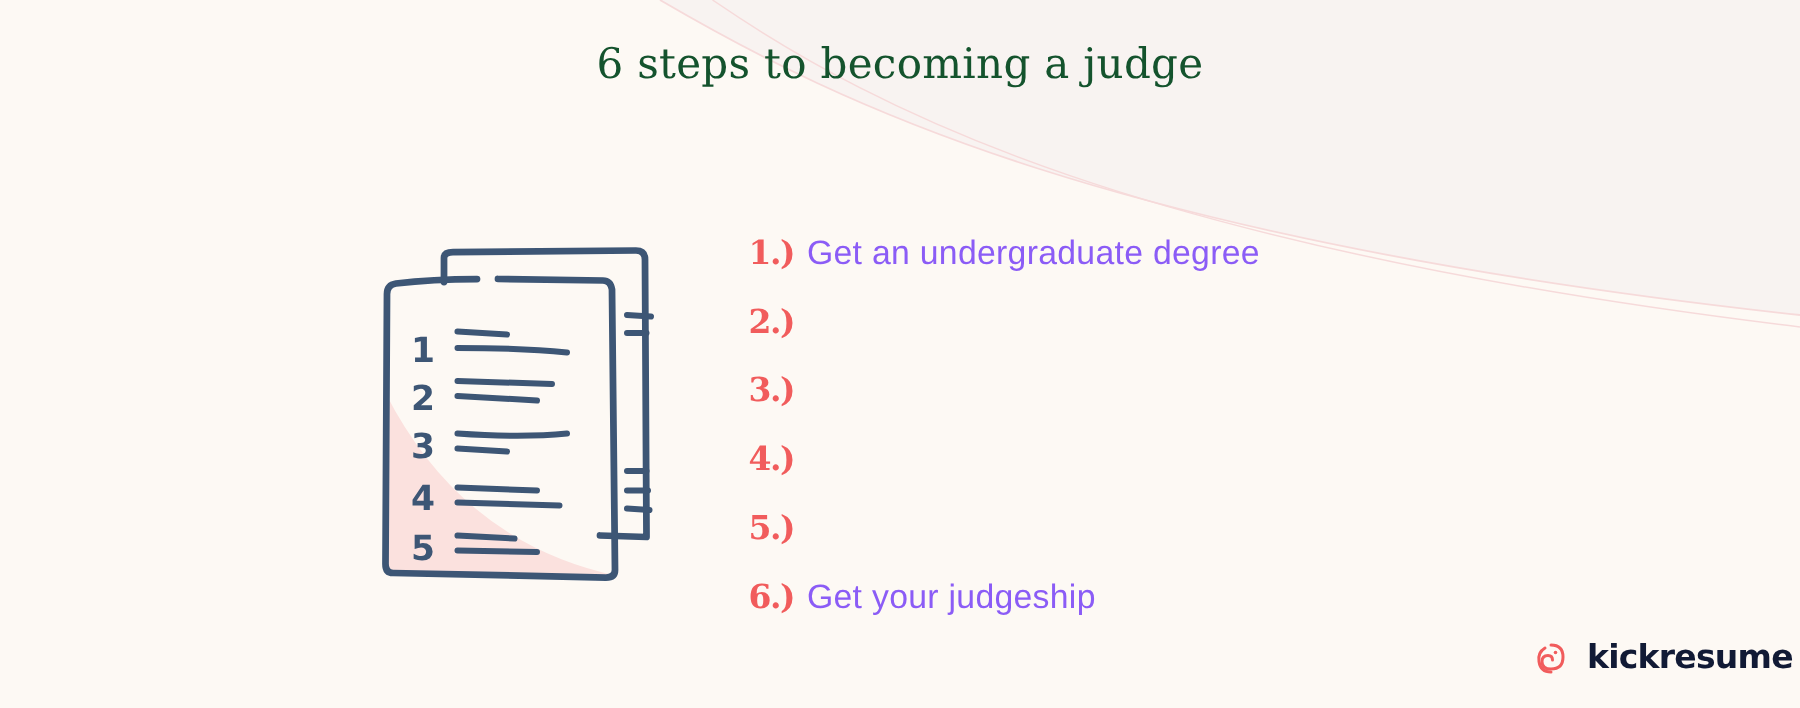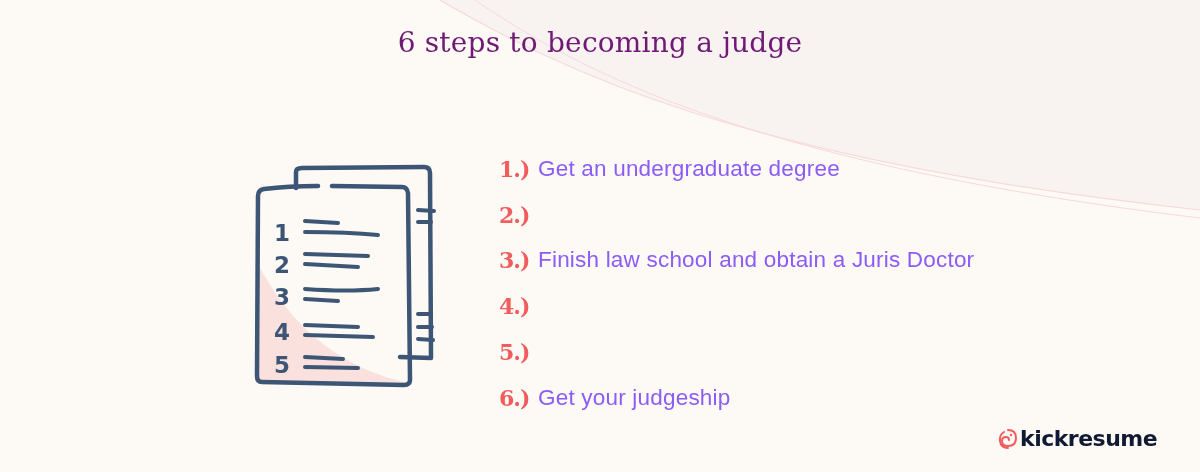--- a/index.html
+++ b/index.html
@@ -7,33 +7,33 @@
       width: 1200px; height: 472px; overflow: hidden;
       background: #fdf9f4;
       position: relative;
       font-family: "Liberation Sans", sans-serif;
     }
     .bg-svg { position: absolute; left: 0; top: 0; width: 1200px; height: 472px; }
     .title {
       position: absolute; left: 0; top: 26px; width: 1200px;
       text-align: center;
       font-family: "DejaVu Serif", serif;
-      font-size: 28px; color: #701a75;
+      font-size: 28px; color: #14532d;
       letter-spacing: 0.2px;
     }
     .illustration { position: absolute; left: 248px; top: 162px; width: 200px; height: 232px; }
     .steps { position: absolute; left: 499px; top: 146px; margin: 0; padding: 0; list-style: none; }
     .step { height: 45.8px; display: flex; align-items: center; white-space: nowrap; }
     .step-num {
       font-family: "DejaVu Serif", serif; font-weight: bold;
       font-size: 22px; color: #f15c5c; width: 39px; display: inline-block;
       letter-spacing: -1px;
     }
     .step-text { font-size: 22.5px; color: #8b5cf6; letter-spacing: 0.2px; }
-    .brand { position: absolute; left: 996px; top: 426px; display: flex; align-items: center; gap: 0; }
+    .brand { position: absolute; left: 1022px; top: 426px; display: flex; align-items: center; gap: 12px; }
     .brand-icon { width: 24px; height: 24px; }
     .brand-name { font-family: "DejaVu Sans", sans-serif; font-weight: bold; font-size: 22px; color: #111a35; letter-spacing: -0.5px; }
   </style>
 </head>
 <body>
 
 <svg class="bg-svg" viewBox="0 0 1200 472">
   <path d="M440,0 C560,70 740,160 1200,210 L1200,0 Z" fill="#f8f3f1"></path>
   <path d="M440,0 C560,70 740,160 1200,210" fill="none" stroke="#f6dada" stroke-width="1.2"></path>
   <path d="M475,0 C585,75 760,165 1200,218" fill="none" stroke="#f6dada" stroke-width="1"></path>
@@ -79,21 +79,20 @@
 <ul class="steps">
   <li class="step">
     <span class="step-num">1.)</span>
     <span class="step-text">Get an undergraduate degree</span>
   </li>
   <li class="step">
     <span class="step-num">2.)</span>
   </li>
   <li class="step">
     <span class="step-num">3.)</span>
-    <span class="step-text">Finish law school and obtain a Juris Doctor</span>
   </li>
   <li class="step">
     <span class="step-num">4.)</span>
   </li>
   <li class="step">
     <span class="step-num">5.)</span>
   </li>
   <li class="step">
     <span class="step-num">6.)</span>
     <span class="step-text">Get your judgeship</span>

